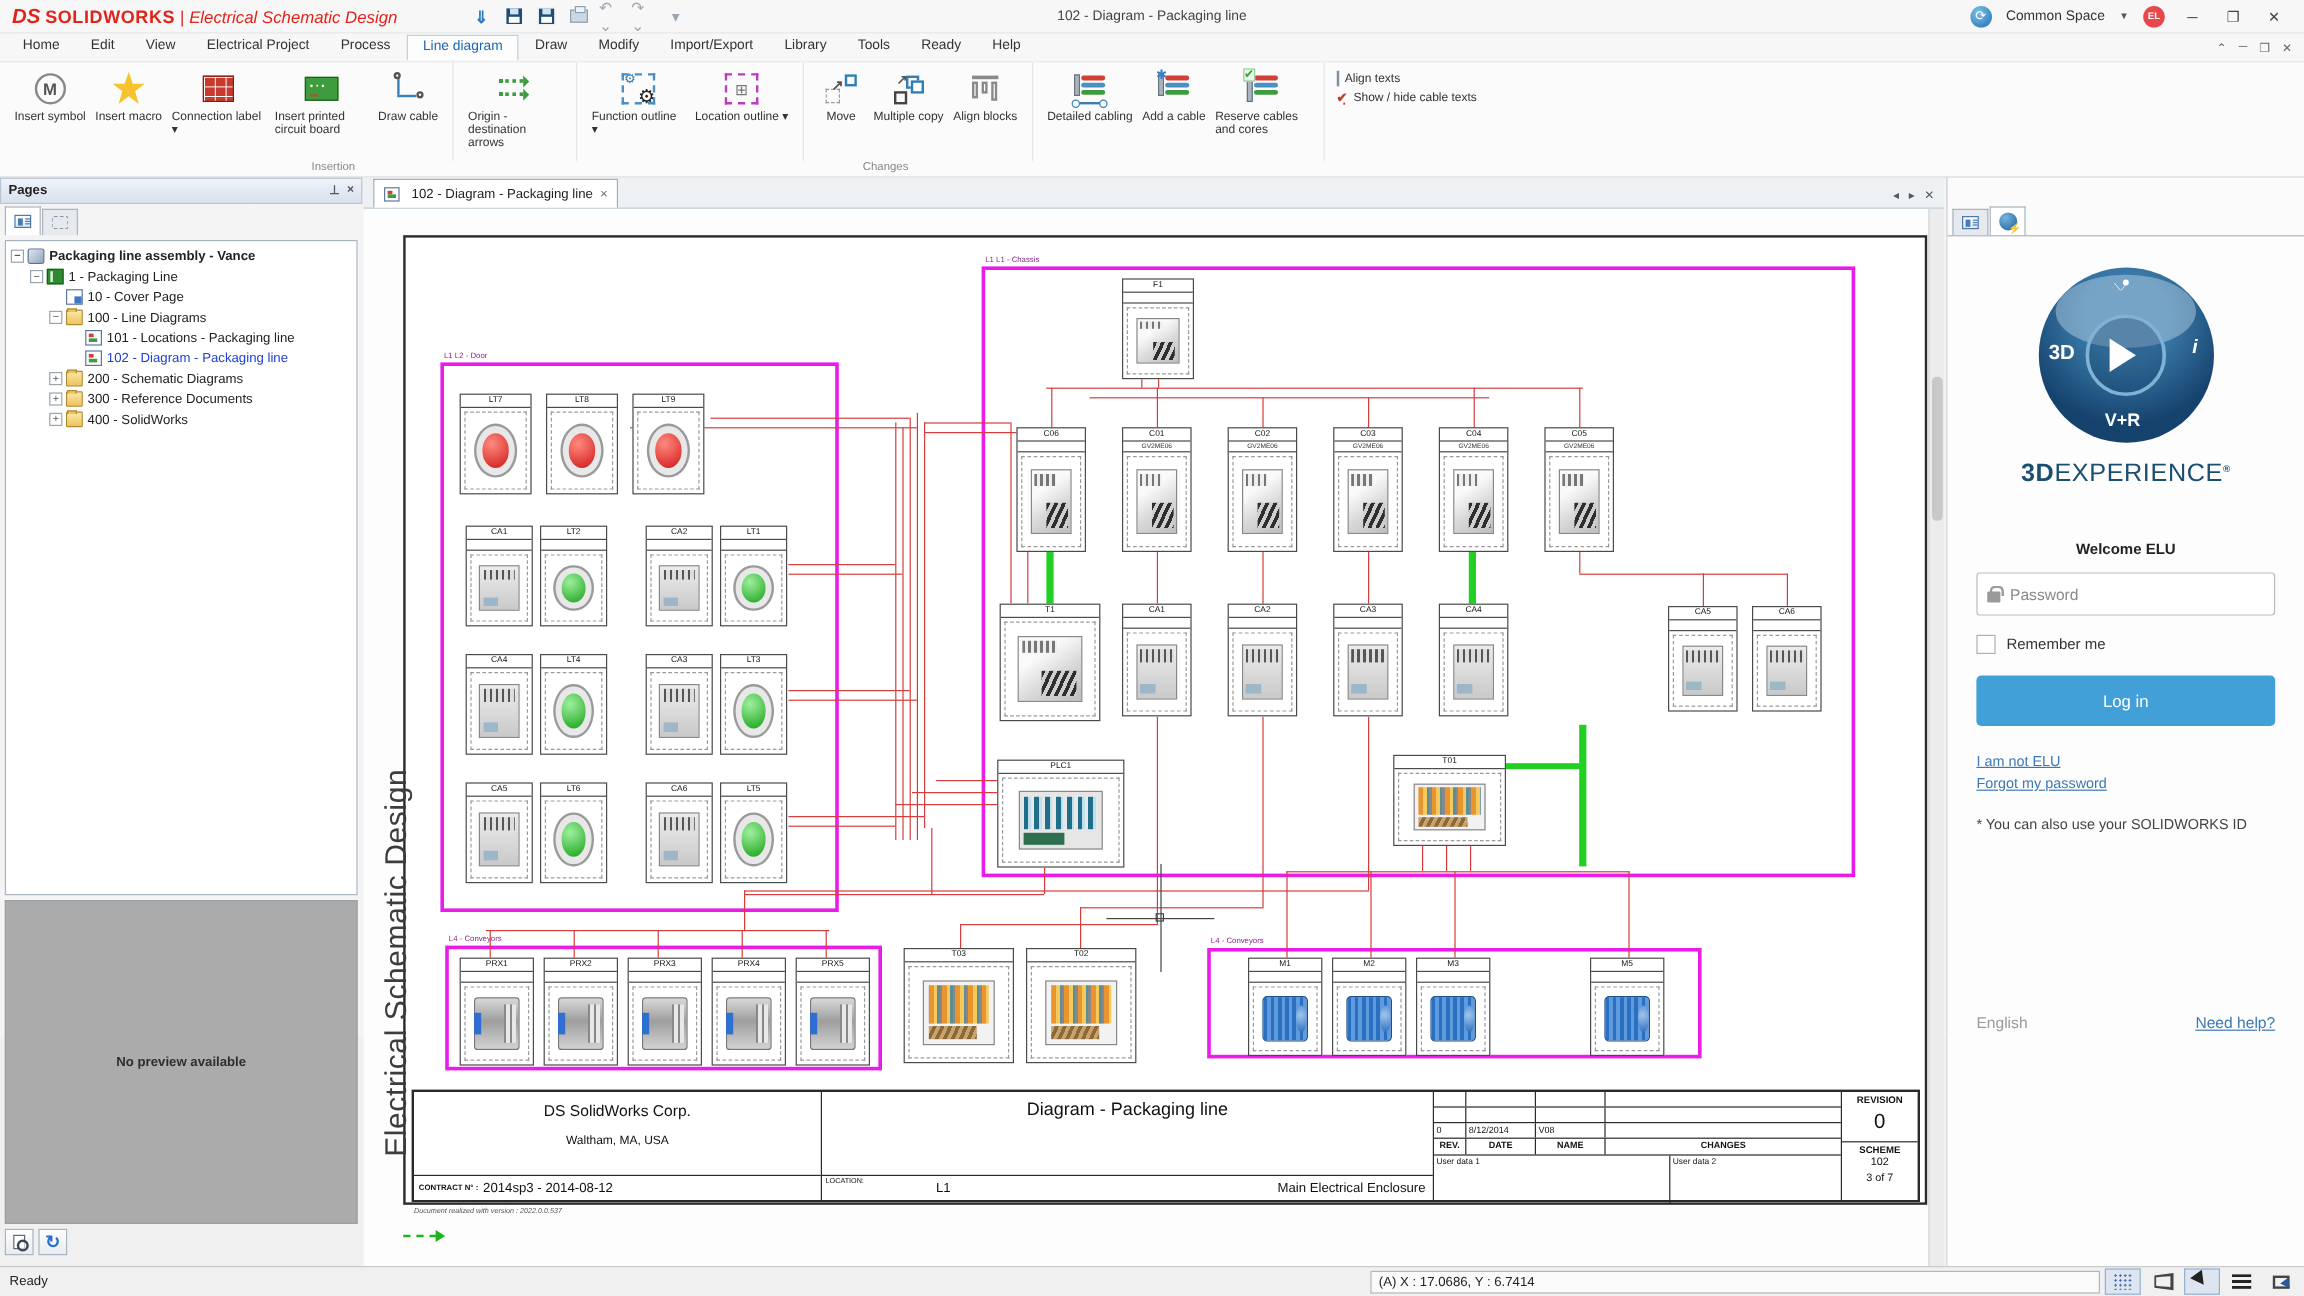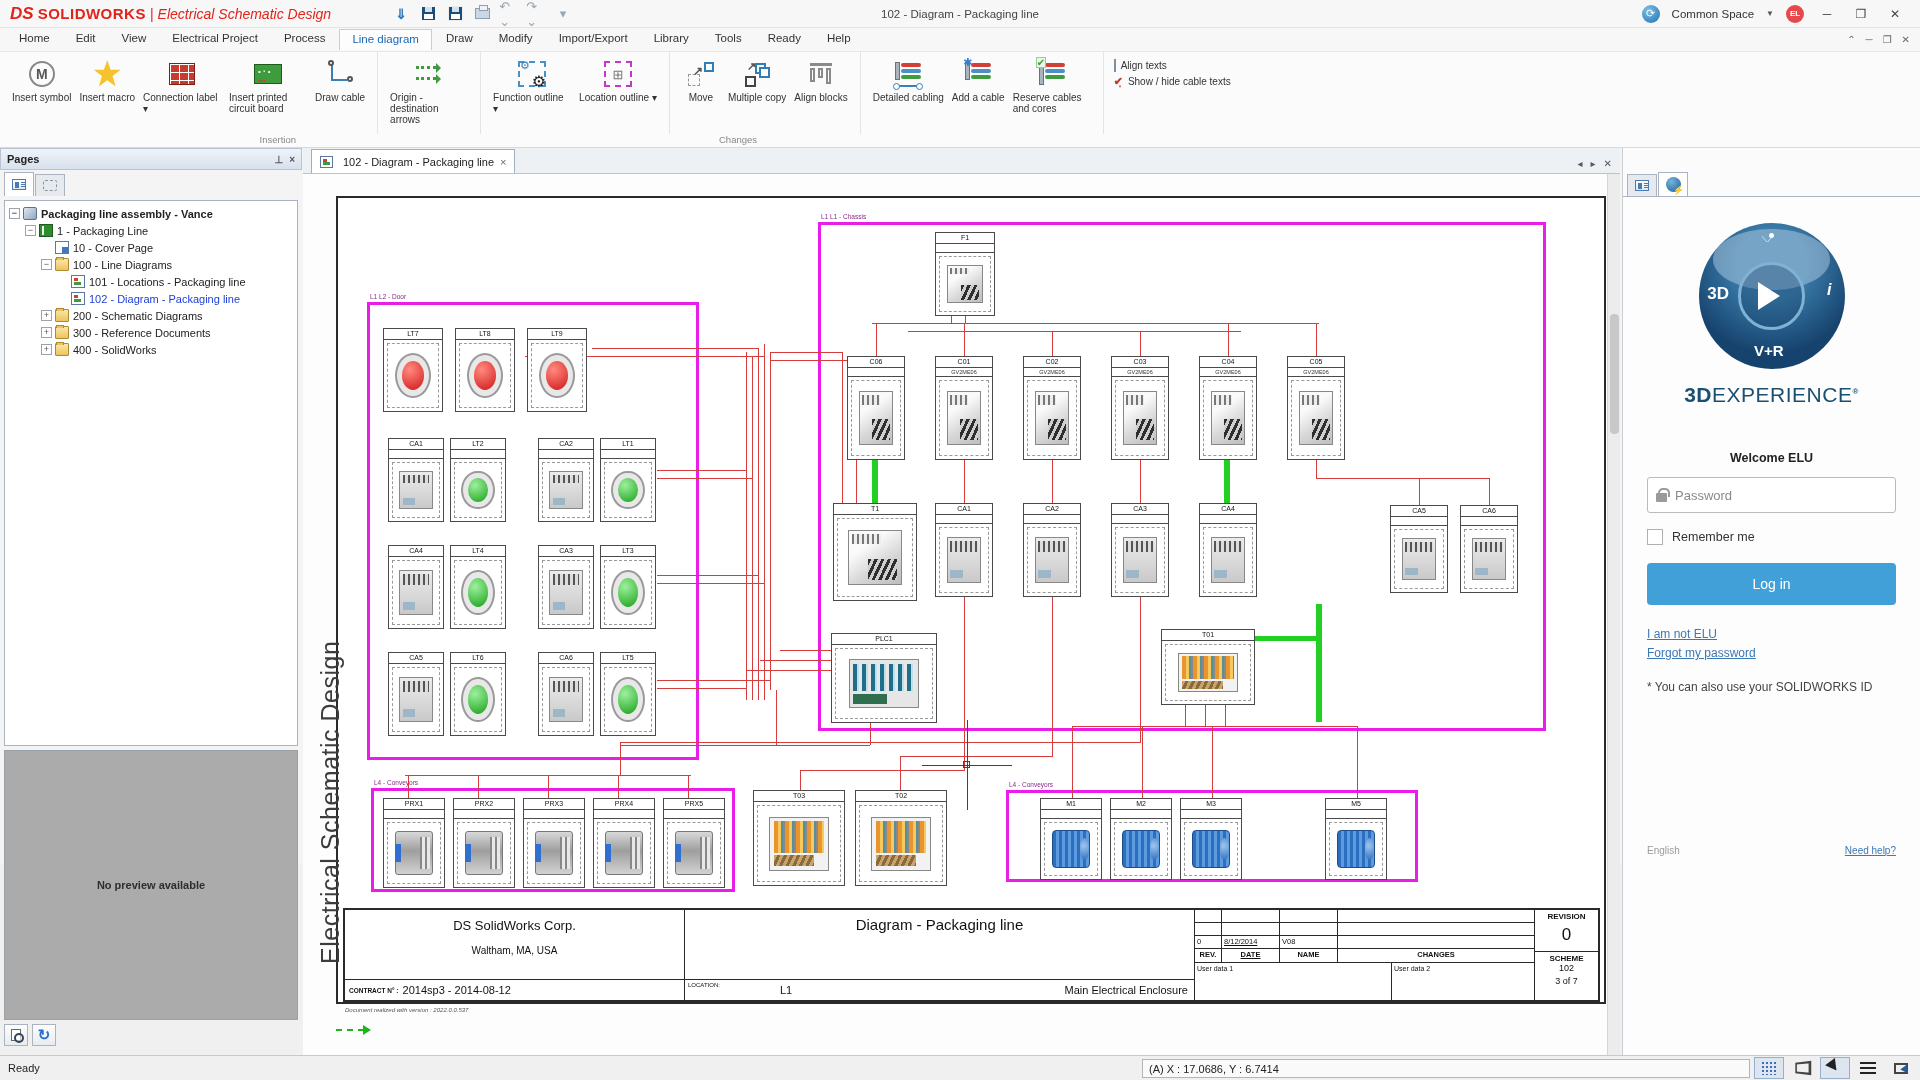--- a/index.html
+++ b/index.html
@@ -192,21 +192,21 @@
   .tb-title { text-align:center; margin-top:6px; font-size:15px; }
   .tb-locrow { position:absolute; left:0; bottom:0; width:100%; height:21px; border-top:1px solid #2a2a2a; display:flex; align-items:center; }
   .tb-locrow .ll { font-size:6px; margin-left:3px; align-self:flex-start; margin-top:2px; }
   .tb-locrow .lv { font-size:11px; margin-left:60px; }
   .tb-locrow .le { font-size:11px; margin-left:auto; margin-right:6px; }
   .tb-table { position:absolute; left:850px; top:0; width:340px; height:100%; border-right:1px solid #2a2a2a; font-size:8px; }
   .tb-tr { display:flex; border-bottom:1px solid #2a2a2a; height:13px; }
   .tb-tr.hdr { font-weight:bold; height:14px; }
   .tb-td { border-right:1px solid #2a2a2a; padding:1px 2px; overflow:hidden; font-size:7.5px; }
   .tb-td:last-child { border-right:none; }
-  .c1{width:27px;} .c2{width:58px;text-decoration:underline;} .c3{width:58px;} .c4{flex:1; text-align:center;}
+  .c1{width:27px;} .c2{width:58px;} .c3{width:58px;} .c4{flex:1; text-align:center;}
   .tb-tr.hdr .tb-td { text-align:center; }
   .tb-user { display:flex; height:40px; }
   .tb-user .tb-td { font-size:7px; padding-top:2px; }
   .u1{width:197px; border-right:1px solid #2a2a2a;} .u2{flex:1;}
   .tb-rev { position:absolute; left:1190px; top:0; right:0; height:100%; text-align:center; }
   .tb-rev .rl { font-size:8px; font-weight:bold; margin-top:2px; }
   .tb-rev .rv { font-size:17px; margin-top:4px; }
   .tb-rev .divider { border-top:1px solid #2a2a2a; margin-top:6px; }
   .tb-rev .sl { font-size:8px; font-weight:bold; margin-top:2px; }
   .tb-rev .sv { font-size:9px; }
@@ -240,21 +240,21 @@
   .pwd-input { border:none; outline:none; flex:1; font-size:13px; color:#333; font-family:"Liberation Sans",sans-serif; background:transparent; }
   .pwd-input::placeholder { color:#8a8a8a; }
   .remember { display:flex; align-items:center; gap:9px; margin:16px 24px 0 24px; }
   .cbox { width:16px; height:16px; border:1px solid #b0b0b0; background:#fff; }
   .remember span { font-size:12.5px; color:#333; }
   .loginbtn { margin:18px 24px 0 24px; height:42px; background:#41a0d8; border-radius:4px; color:#fff; font-size:14px; display:flex; align-items:center; justify-content:center; }
   .linkblock { margin:20px 24px 0 24px; font-size:12px; line-height:19px; }
   .lnk { color:#3c78b4; text-decoration:underline; }
   .plain { color:#333; }
   .note { margin:16px 24px 0 24px; font-size:12px; color:#444; line-height:16px; }
-  .portal-foot { position:absolute; left:24px; right:24px; top:648px; display:flex; justify-content:space-between; font-size:10px; }
+  .portal-foot { position:absolute; left:24px; right:24px; top:648px; display:flex; justify-content:space-between; font-size:13px; }
   .portal-foot .lang { color:#9a9a9a; }
 
   
   .statusbar { position:absolute; left:0; top:1055px; width:1920px; height:25px; background:#f0f0f0; border-top:1px solid #c9c9c9; display:flex; align-items:center; }
   .sb-ready { font-size:11px; color:#222; padding-left:8px; }
   .sb-coords { position:absolute; left:1142px; top:3px; width:608px; height:19px; border:1px solid #b5b5b5; background:#fafafa; font-size:11px; color:#222; display:flex; align-items:center; padding-left:6px; }
   .sb-icons { position:absolute; right:4px; top:1px; display:flex; gap:3px; }
   .sbbtn { width:30px; height:22px; display:flex; align-items:center; justify-content:center; border:1px solid transparent; }
   .sbbtn.pressed { background:#dde6f0; border-color:#96b0cc; }
   .ic-gridpts { width:16px; height:14px; background-image:radial-gradient(#3f6fb0 1px,transparent 1px); background-size:4px 4px; }

